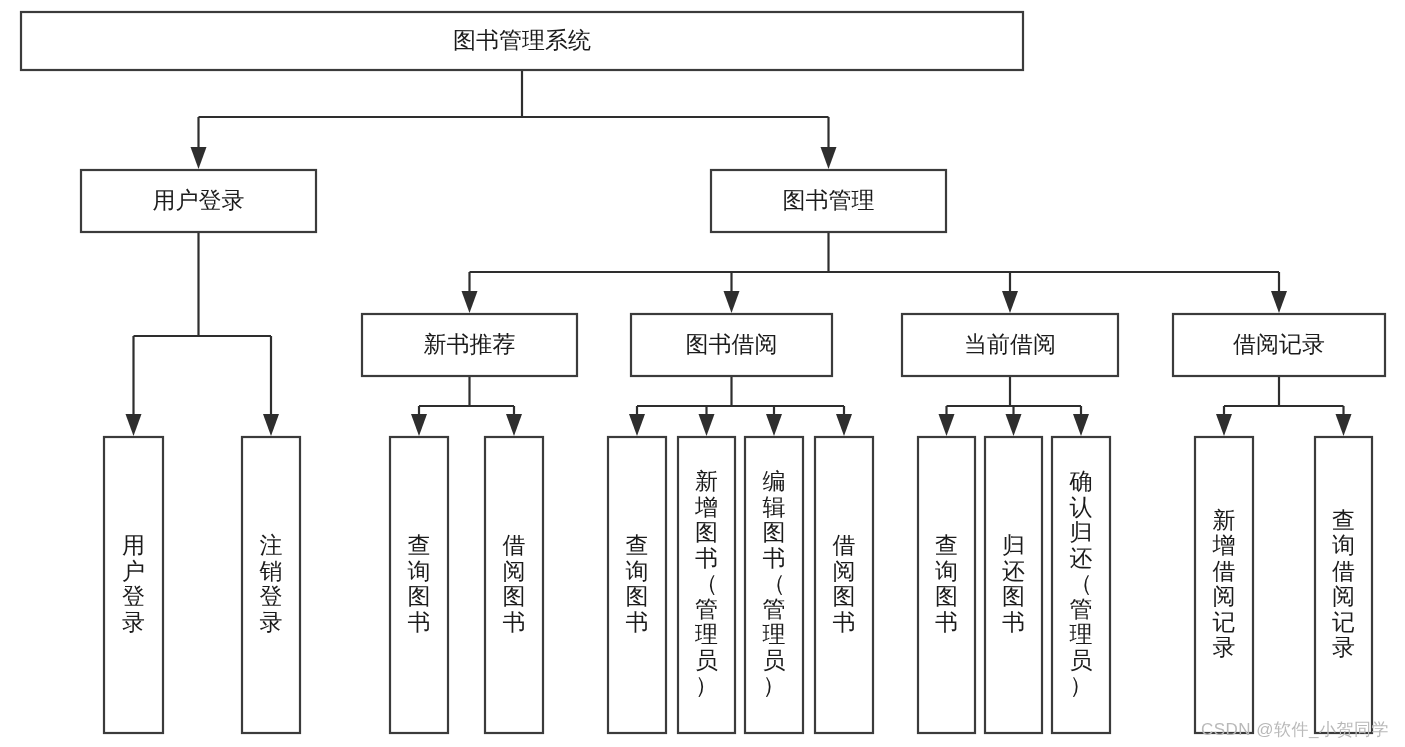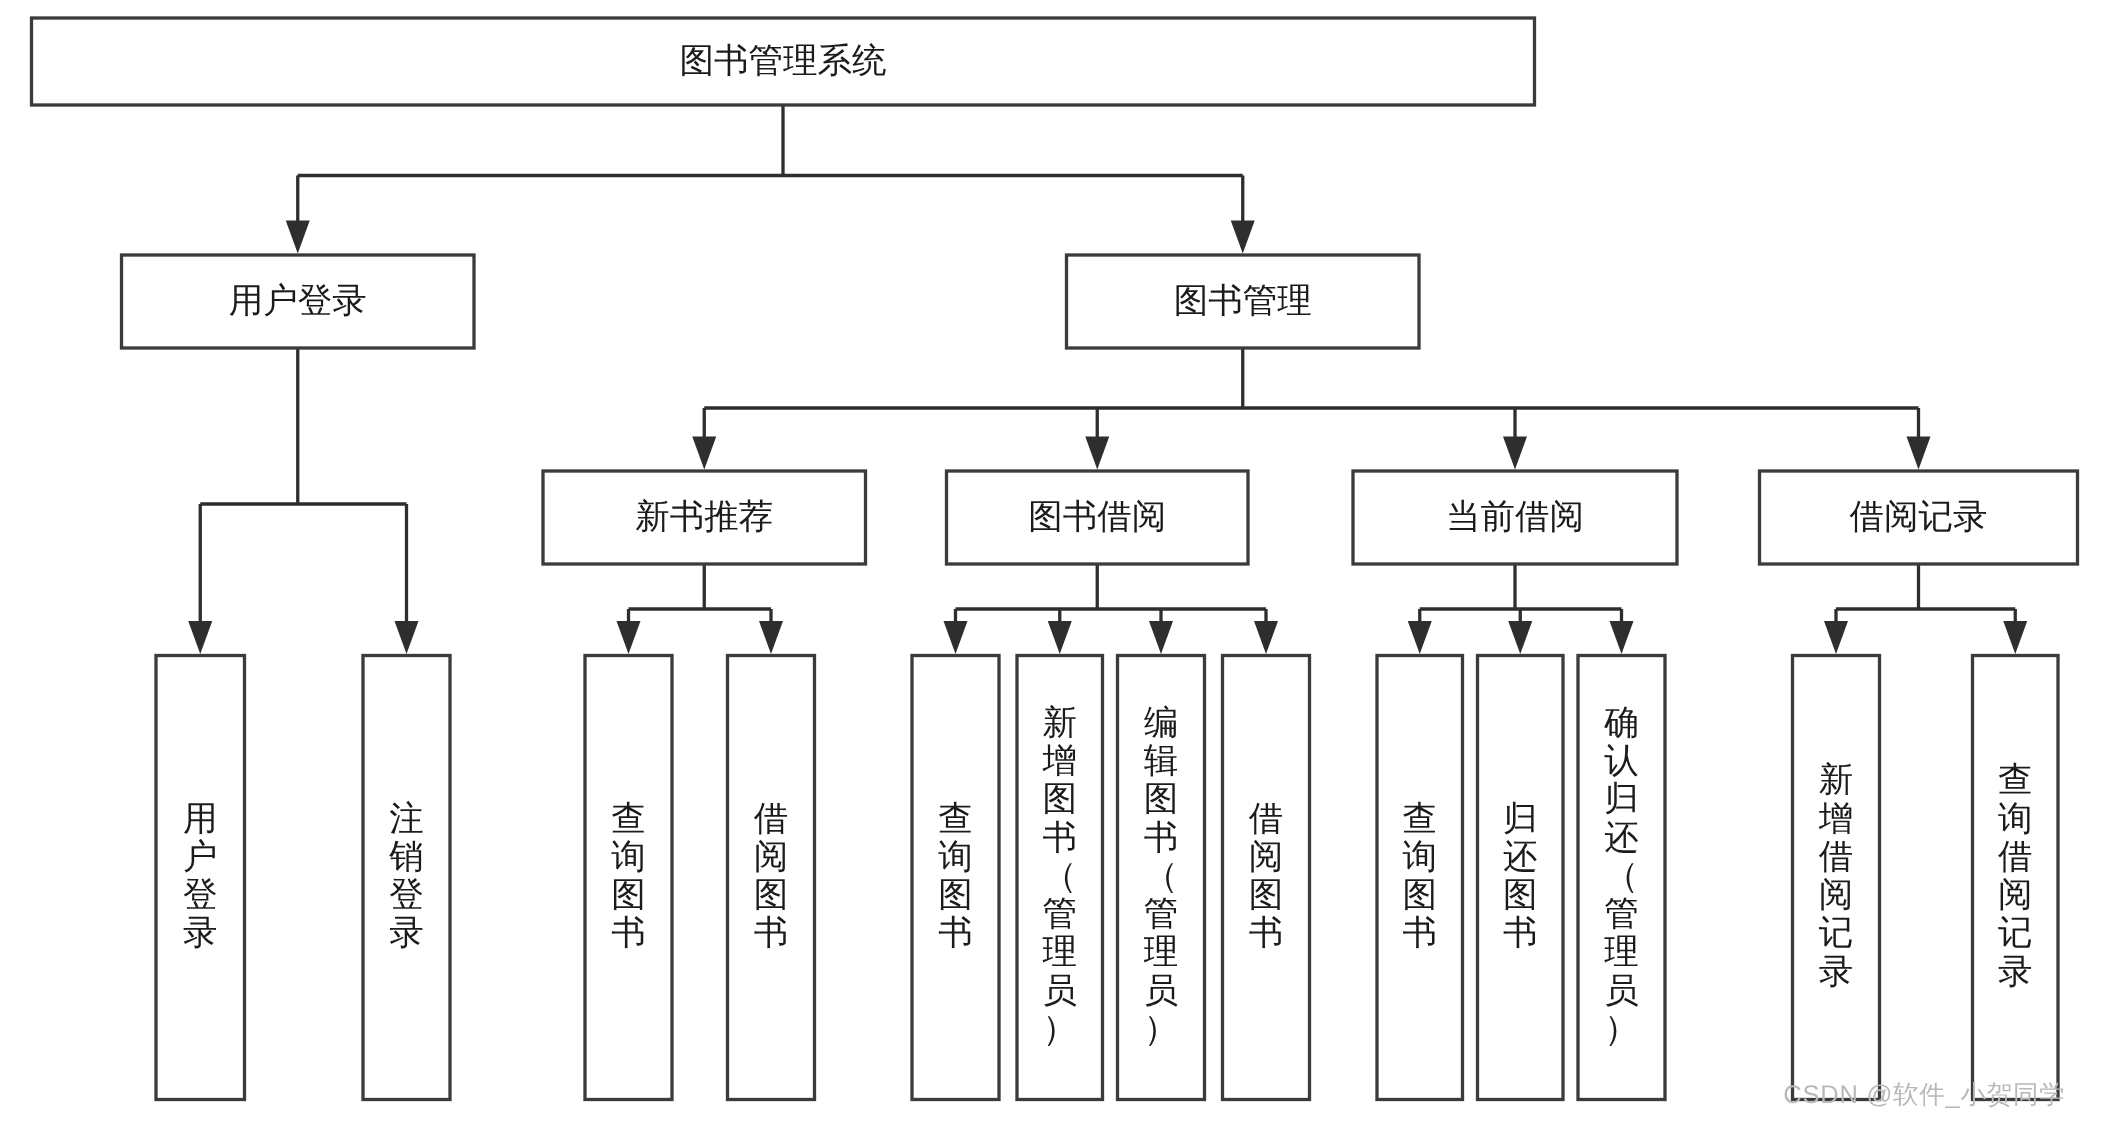--- a/index.html
+++ b/index.html
@@ -48,21 +48,21 @@
     stroke-width: 2.2;
     fill: none;
     stroke-linecap: butt;
   }
   .arrow-head {
     fill: #2e2e2e;
     stroke: none;
   }
   .watermark {
     position: absolute;
-    right: 28px;
+    right: 16px;
     bottom: 6px;
     font-family: "Liberation Sans", "DejaVu Sans", sans-serif;
     font-size: 17px;
     color: #b9b9b9;
     letter-spacing: 0.5px;
     white-space: nowrap;
     user-select: none;
   }
 </style>
 </head>

